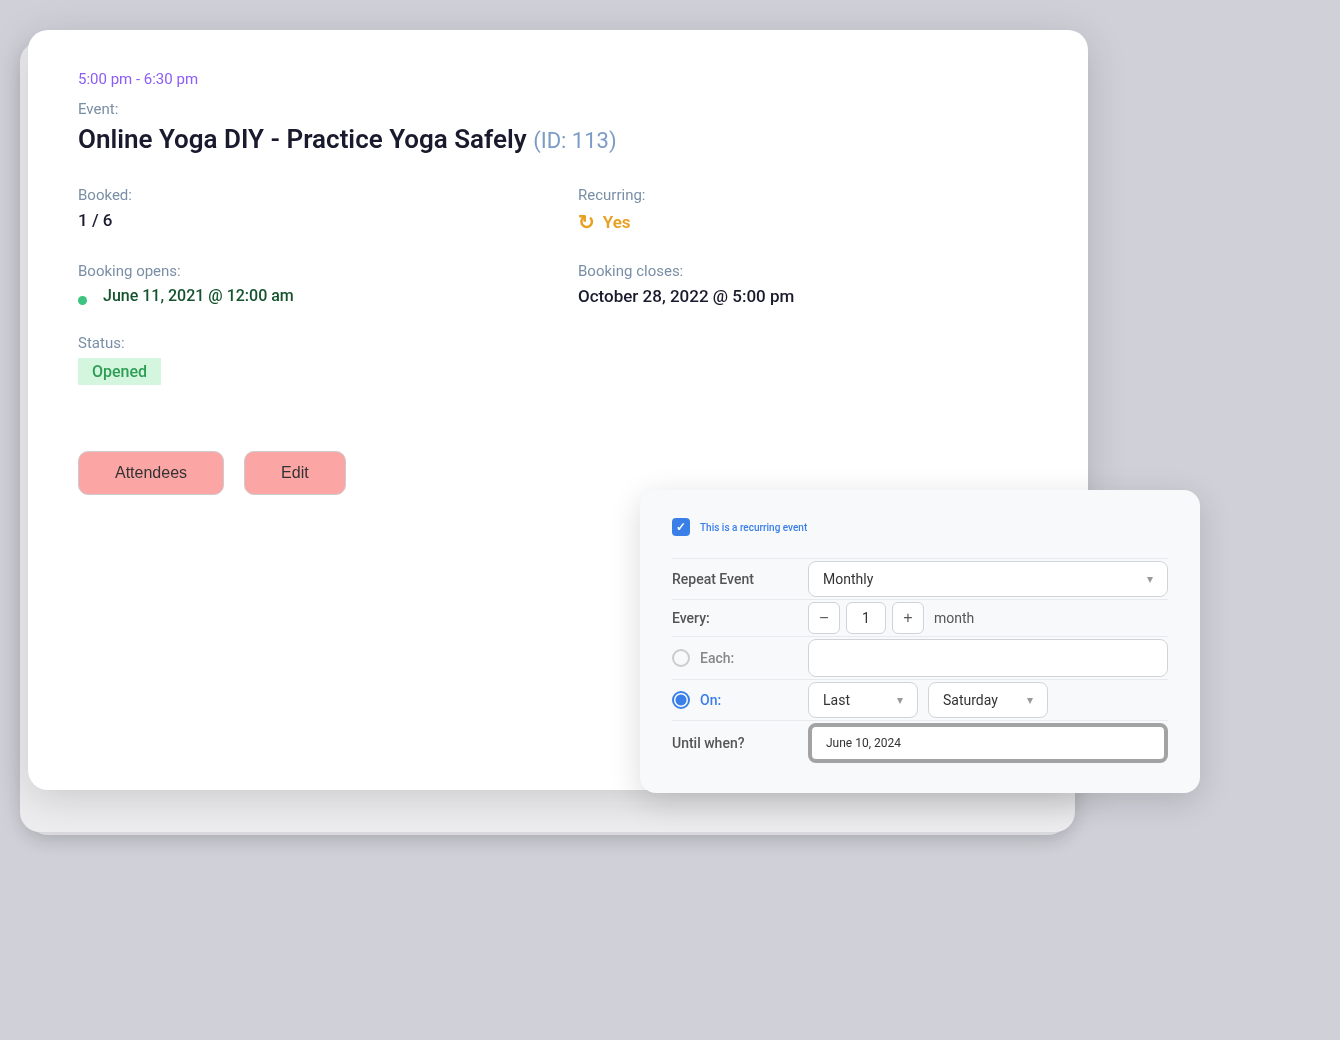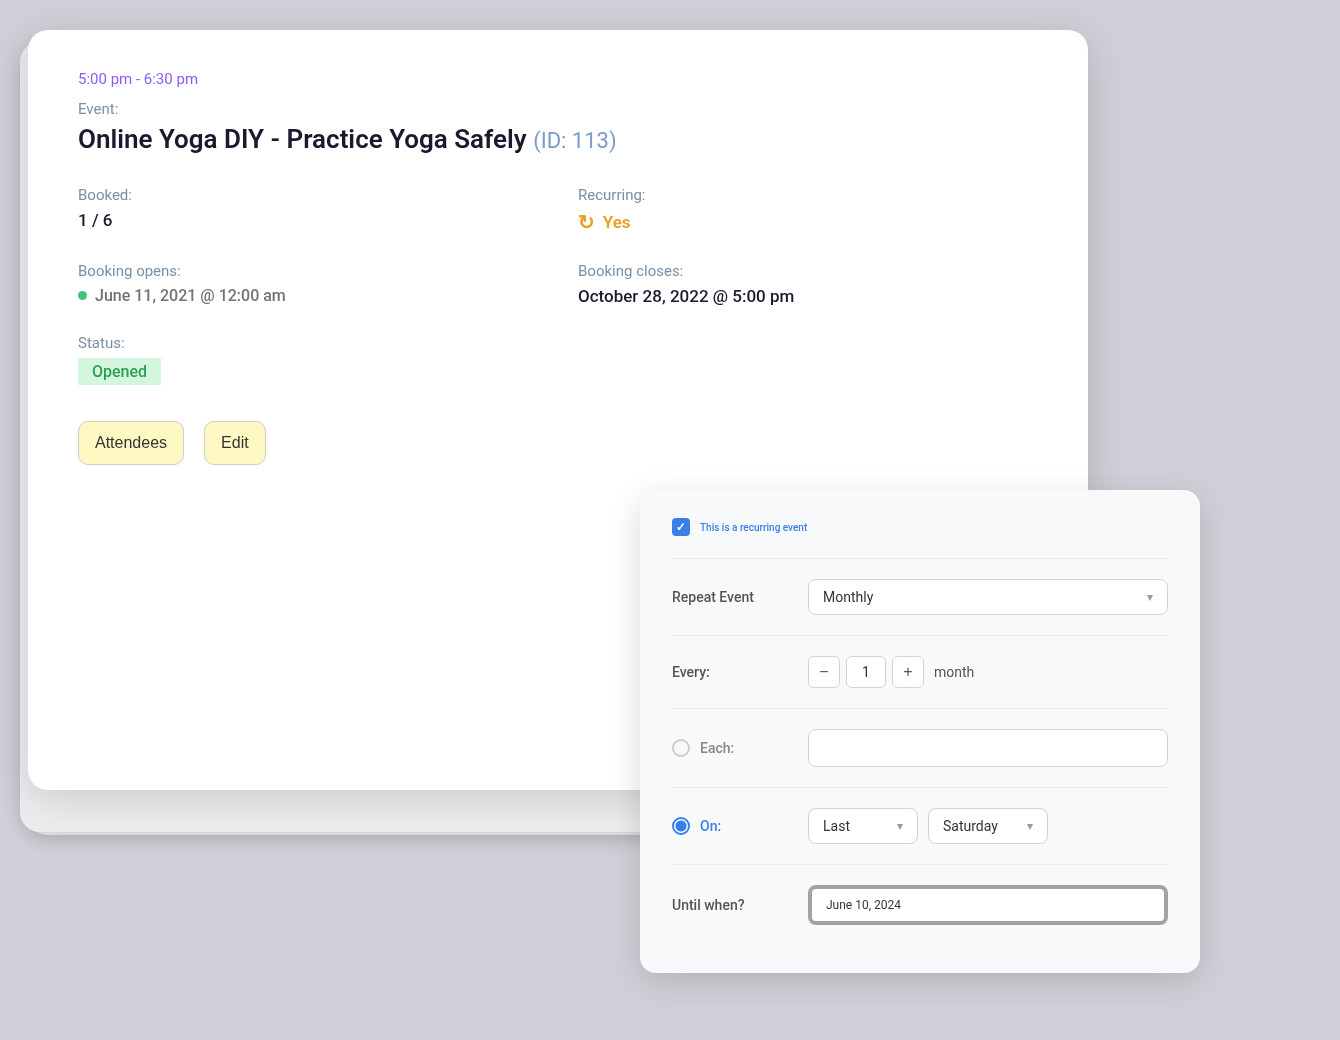--- a/index.html
+++ b/index.html
@@ -97,23 +97,23 @@
       font-size: 17px;
       font-weight: 600;
     }
 
     .recur-icon {
       font-size: 20px;
     }
 
     .booking-opens-value {
       display: flex;
-      align-items: center;
-      gap: 8px;
-      color: #737373;
+      align-items: flex-end;
+      gap: 16px;
+      color: #14532d;
       font-size: 16px;
       font-weight: 500;
     }
 
     .green-dot {
       width: 9px;
       height: 9px;
       border-radius: 50%;
       background: #3dc47e;
       display: inline-block;
@@ -133,28 +133,29 @@
       font-size: 16px;
       font-weight: 500;
     }
 
     .button-row {
       display: flex;
       gap: 20px;
     }
 
     .btn {
-      padding: 12px 16px;
+      padding: 12px 36px;
       border-radius: 10px;
       border: 1.5px solid #ccc;
-      background: #fef9c3;
+      background: #fca5a5;
       color: #333;
       font-size: 16px;
       font-weight: 500;
       cursor: pointer;
+      margin-top: 30px;
     }
 
     
     .recurring-panel {
       position: absolute;
       top: 490px;
       left: 640px;
       width: 560px;
       background: #f8f9fb;
       border-radius: 16px;
@@ -190,21 +191,21 @@
 
     .recurring-header-text {
       color: #3a7fe8;
       font-size: 10px;
       font-weight: 500;
     }
 
     .panel-row {
       display: flex;
       align-items: center;
-      padding: 20px 0;
+      padding: 2px 0;
       border-top: 1px solid #e8eaed;
       gap: 16px;
     }
 
     .panel-row-label {
       color: #555;
       font-size: 14px;
       font-weight: 500;
       min-width: 120px;
     }

